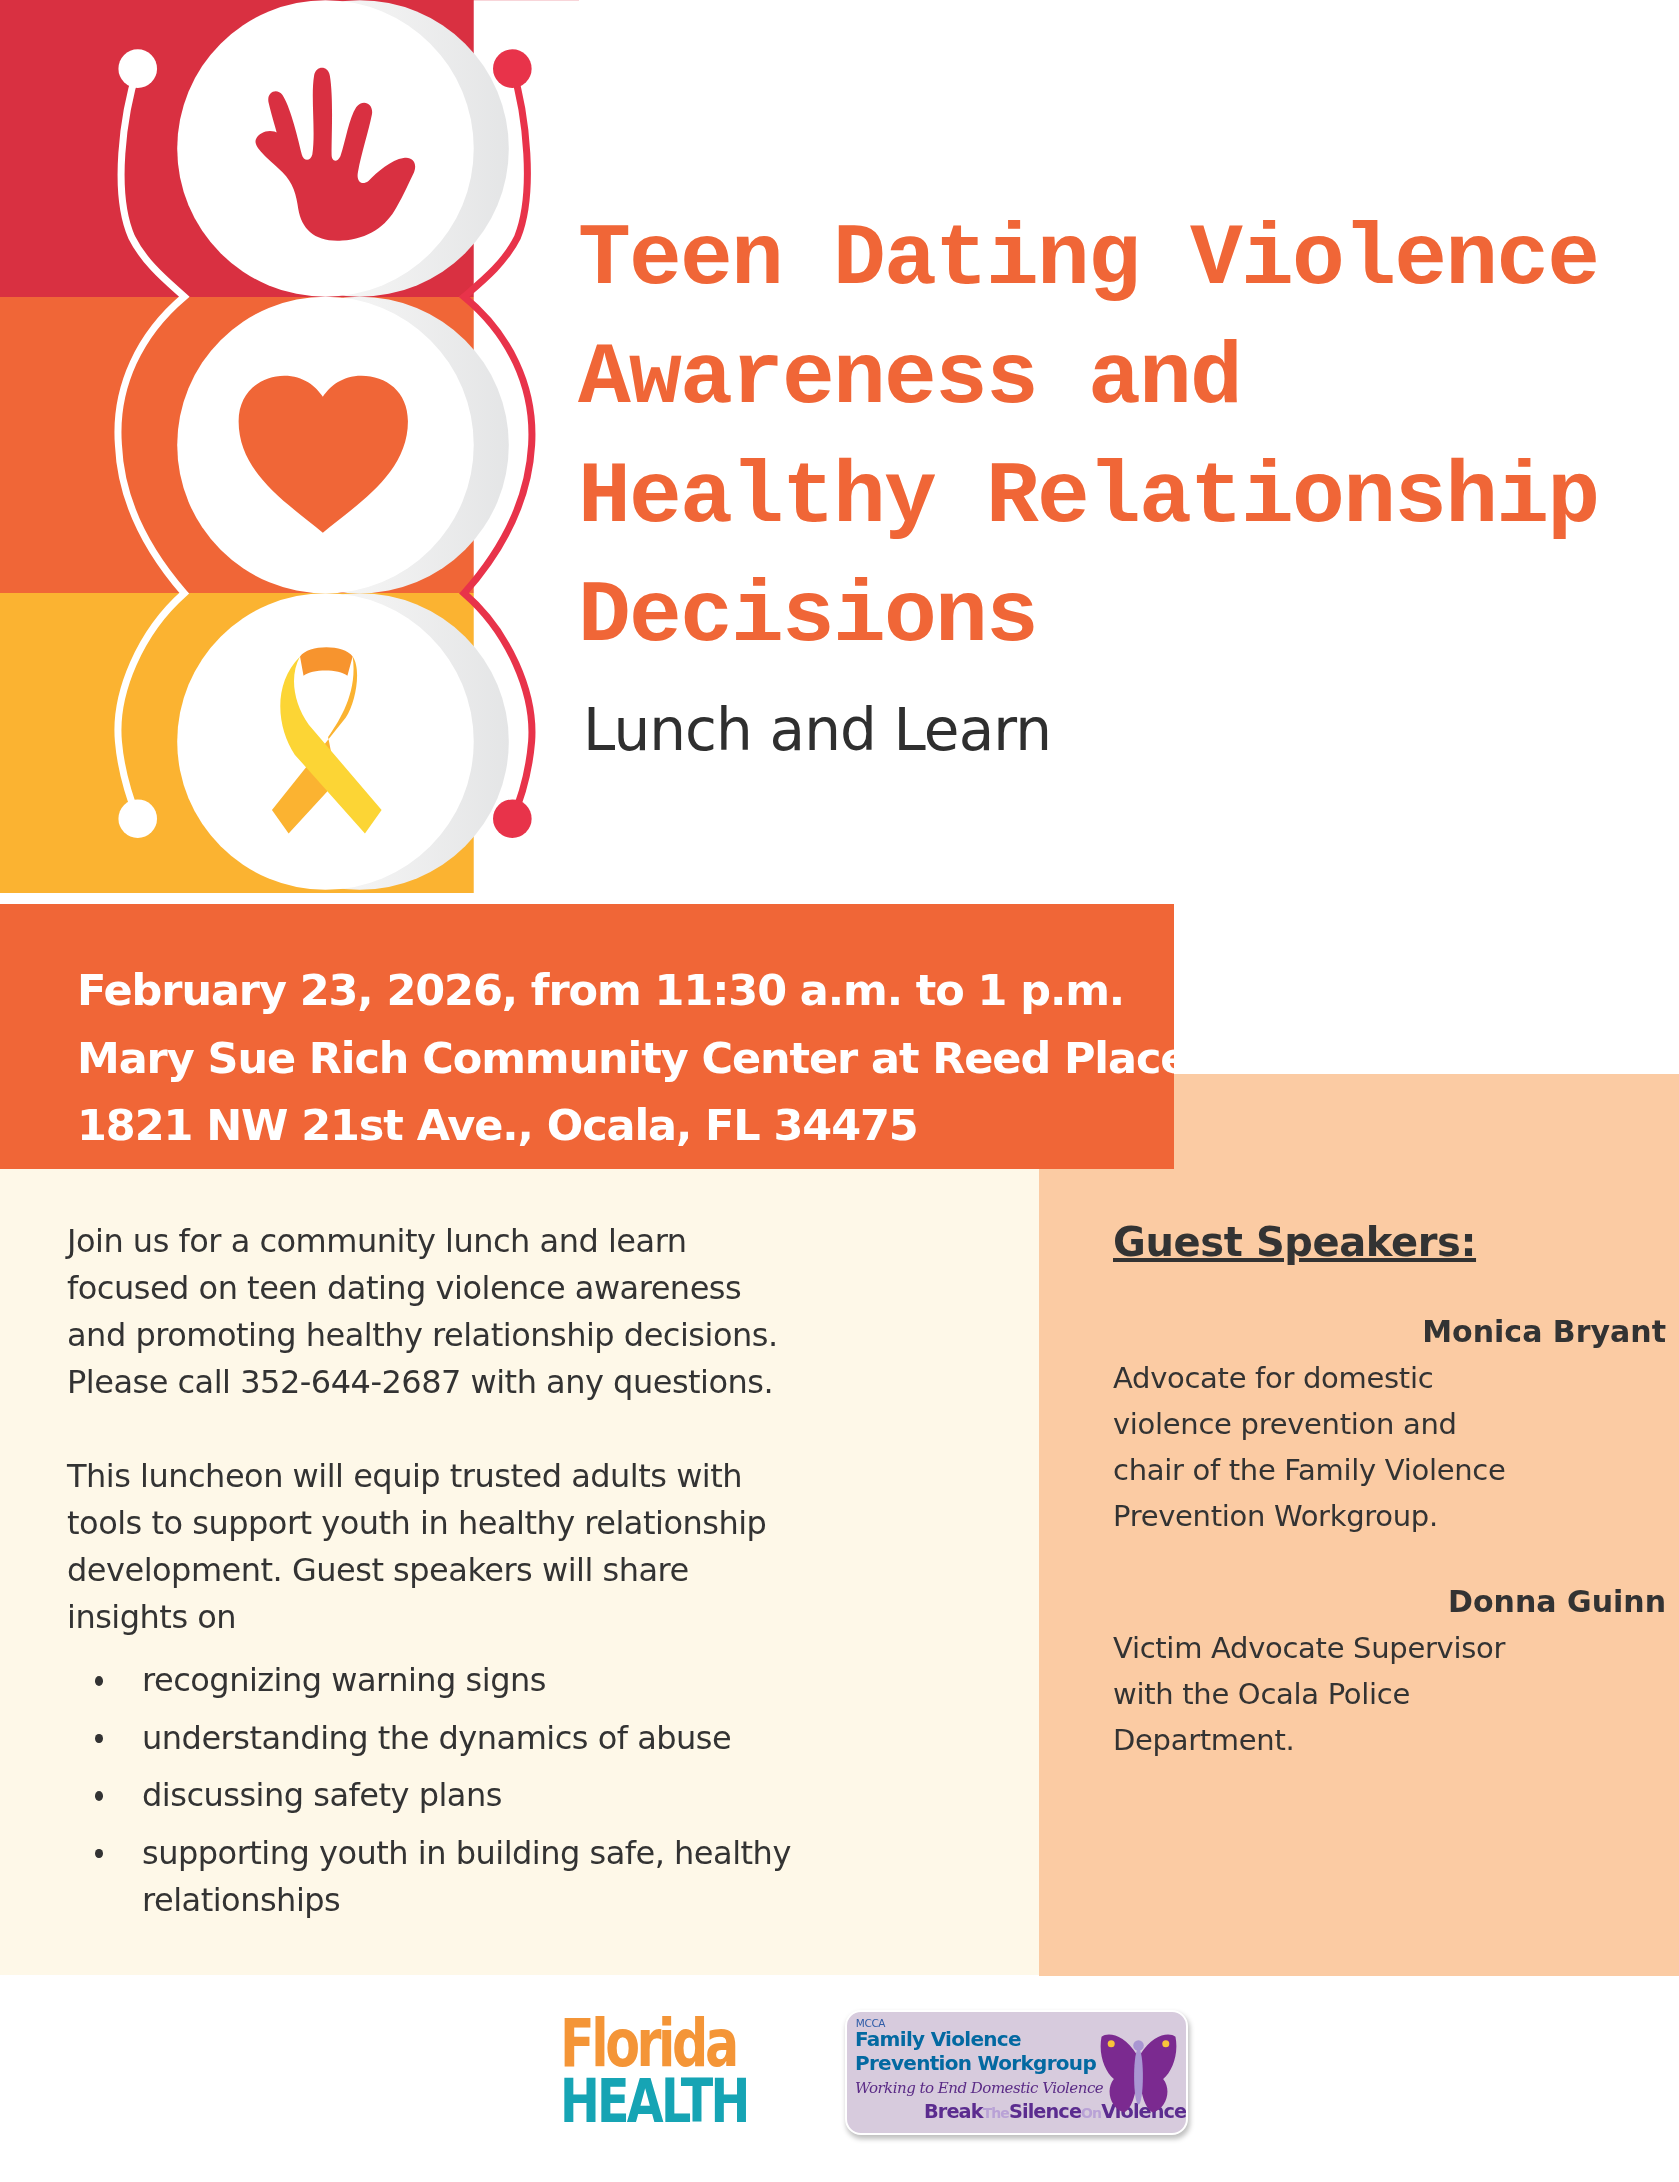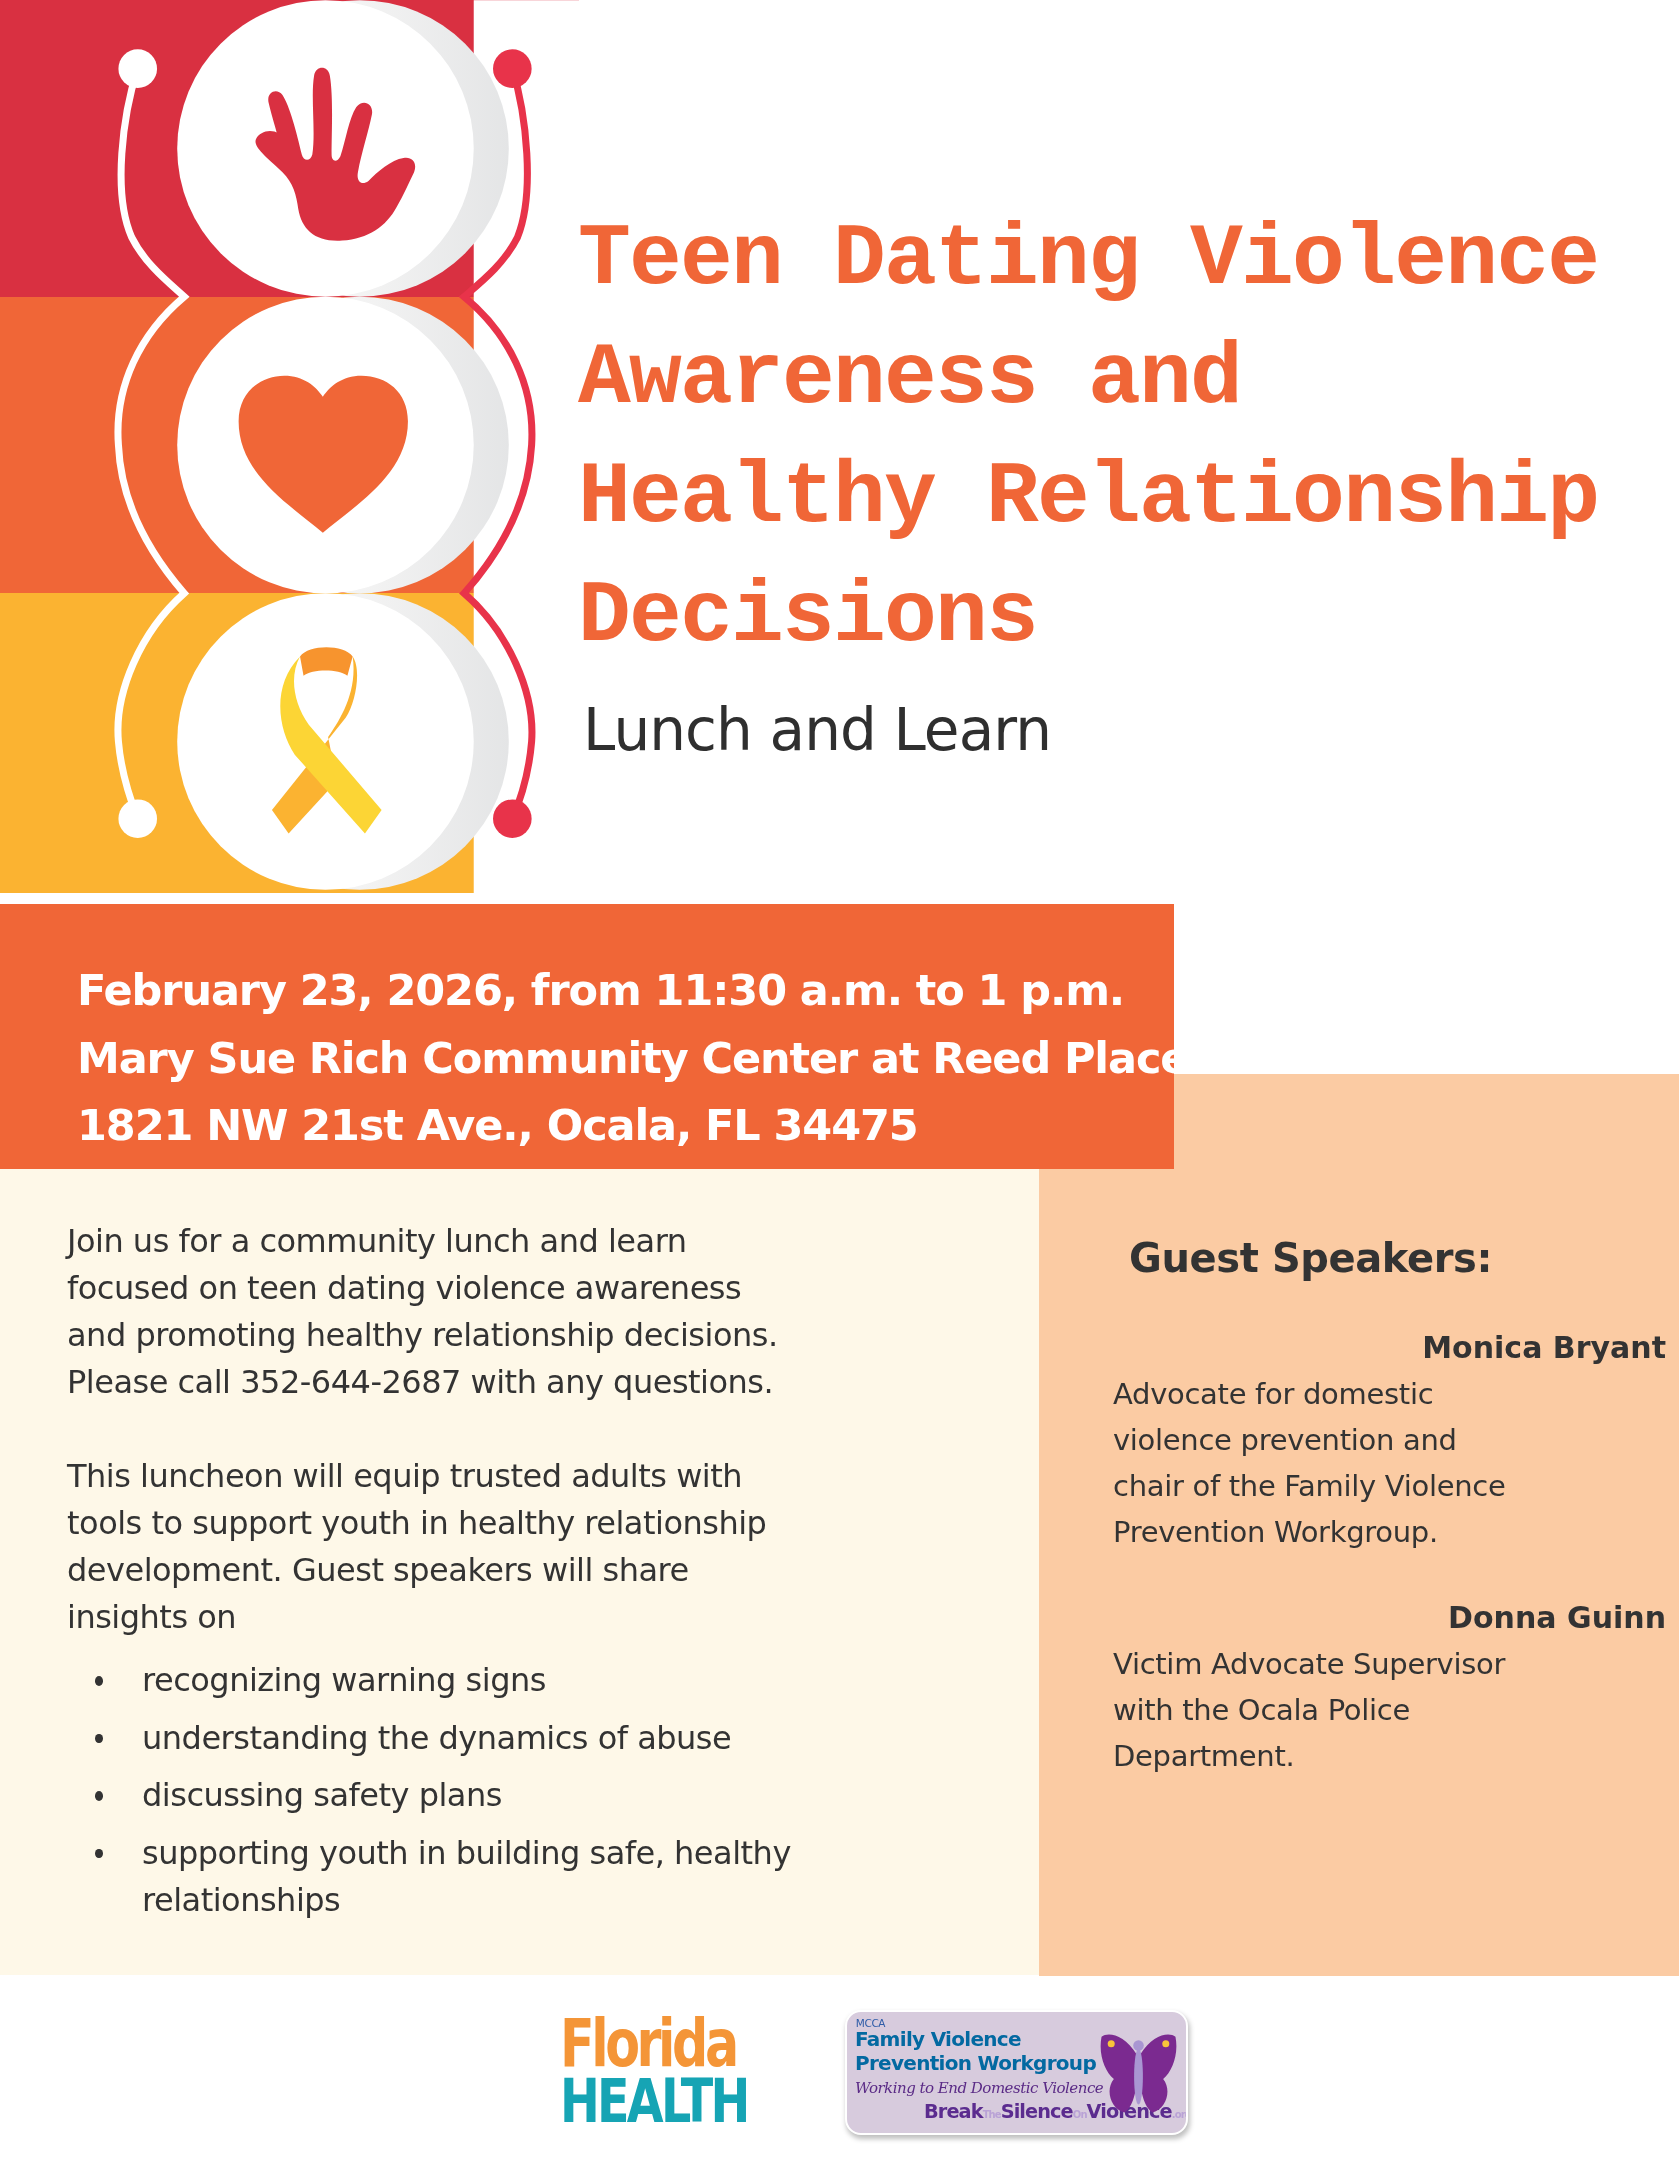--- a/index.html
+++ b/index.html
@@ -56,21 +56,21 @@
     position: absolute; left: 28px; top: 19.3px; width: 8px; height: 9.7px;
     border-radius: 50%; background: #333333;
   }
   .bullets li .txt { white-space: pre-line; display: block; }
 
   .speakers {
     position: absolute; left: 1113px; top: 1216px; width: 553px; z-index: 2;
     color: #333333; font-family: "DejaVu Sans", sans-serif;
   }
   .speakers h2 {
-    margin: 16px; font-size: 40px; font-weight: 700; line-height: 53px; letter-spacing: -0.4px;
+    margin: 0; font-size: 40px; font-weight: 700; line-height: 53px; letter-spacing: -0.4px; text-decoration: underline;
   }
   .speaker { margin-top: 40px; }
   .speaker .name { font-size: 30px; font-weight: 700; line-height: 46px; display: block; text-align: right; }
   .speaker .role { font-size: 29px; line-height: 46px; display: block; white-space: pre-line; letter-spacing: -0.3px; }
 
   .fl-logo {
     position: absolute; left: 560px; top: 2012px; width: 198px; height: 114px;
     font-family: "DejaVu Sans", sans-serif; font-weight: 700; text-align: left;
   }
   .fl-logo .fl-top { display: block; color: #F49537; font-size: 65px; line-height: 63px; letter-spacing: -4.4px; transform: scaleX(0.78); transform-origin: left; }
@@ -81,21 +81,21 @@
     border-radius: 16px; background: #D7CBDD; border: 2.6px solid #ffffff;
     box-shadow: 1.8px 3.5px 5.3px rgba(0,0,0,0.25); overflow: hidden;
     font-family: "DejaVu Sans", sans-serif;
   }
   .fvpw-badge .mcca { position: absolute; left: 8.8px; top: 5.3px; font-size: 10.5px; font-weight: 400; color: #2E5CA8; letter-spacing: -0.4px; }
   .fvpw-badge .l1, .fvpw-badge .l2 { position: absolute; left: 8px; font-size: 20px; font-weight: 700; color: #0369a1; letter-spacing: -0.7px; line-height: 23px; white-space: nowrap; }
   .fvpw-badge .l1 { top: 16px; }
   .fvpw-badge .l2 { top: 40px; }
   .fvpw-badge .l3 { position: absolute; left: 8px; top: 67px; font-family: "DejaVu Serif", serif; font-style: italic; font-size: 15px; color: #5A2A86; letter-spacing: -0.5px; white-space: nowrap; }
   .fvpw-badge .l4 { position: absolute; left: 77px; top: 88px; font-size: 19.3px; font-weight: 700; color: #5B2C8F; letter-spacing: -0.9px; white-space: nowrap; }
-  .fvpw-badge .l4 .lite { color: #B9A2D6; font-size: 10px; font-weight: 700; }
+  .fvpw-badge .l4 .lite { color: #B9A2D6; font-size: 14px; font-weight: 700; }
   .fvpw-badge .butterfly { position: absolute; left: 251px; top: 16px; width: 81px; height: 88px; }
 </style>
 </head>
 <body>
 
 <div class="band" style="top:0;height:297px;width:579px;background:#D93041;"></div>
 <div class="band" style="top:297px;height:297px;width:579px;background:#F06637;"></div>
 <div class="band" style="top:593px;height:300px;width:579px;background:#FBB331;"></div>
 
 <svg id="hero-art" viewBox="0 0 660 1030" xmlns="http://www.w3.org/2000/svg">

